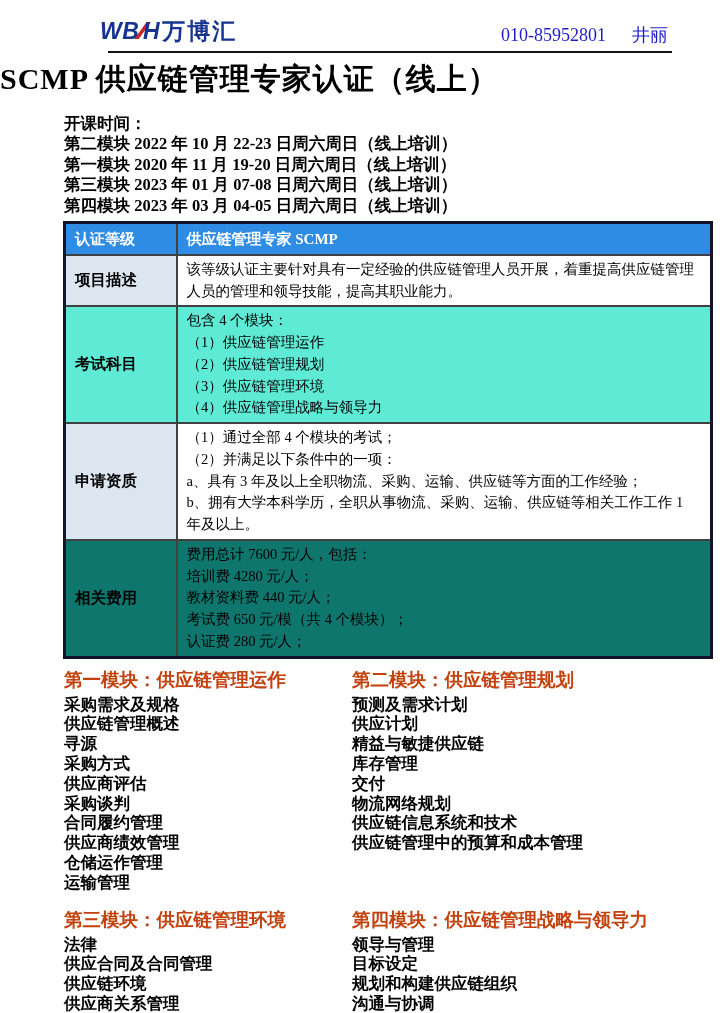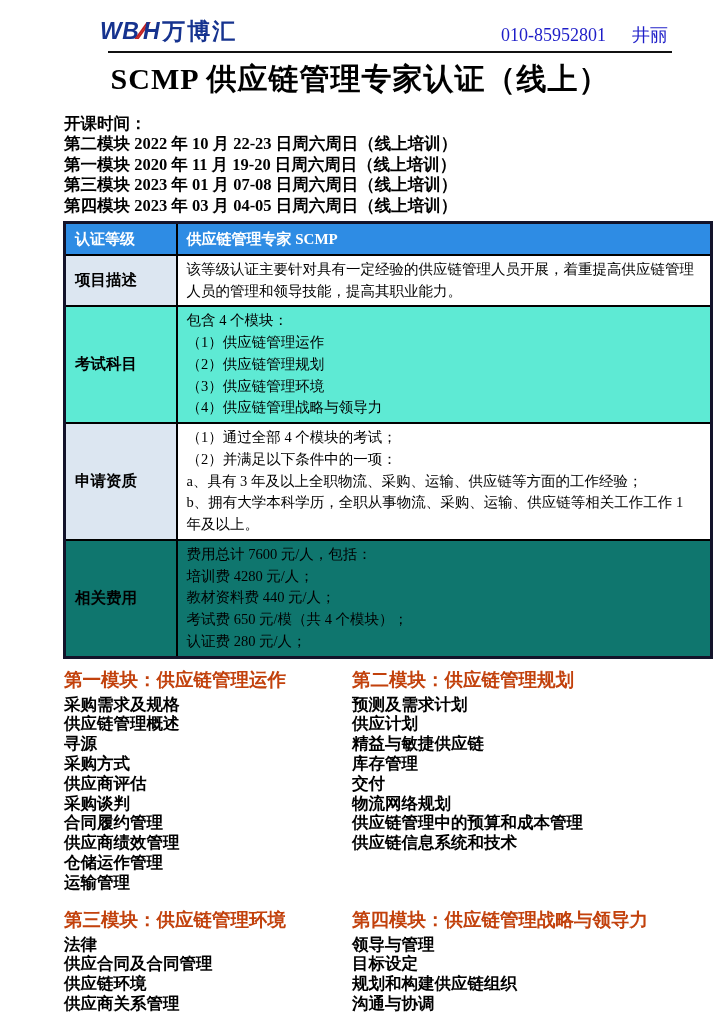--- a/index.html
+++ b/index.html
@@ -31,35 +31,35 @@
   .logo .logo-slash { color:#c02020; font-style:italic; letter-spacing:-2px; }
   .logo .brand-cn { font-style:normal; letter-spacing:2px; margin-left:2px; }
   .contact-line {
     color:#1d1dc8; font-weight:normal; font-size:18px; white-space:nowrap;
   }
   .contact-line .sp { display:inline-block; width:26px; }
   .header-rule { border-bottom:2.5px solid #111; margin:4px 48px 0 108px; }
 
   
   .title {
-    text-align:center; font-size:30px; font-weight:bold;
+    font-size:30px; font-weight:bold;
     margin:6px 0 15px; letter-spacing:1px;
   }
 
   
   .schedule { margin:2px 0 6px 64px; font-weight:bold; font-size:16.5px; }
   .schedule .list-line { line-height:1.12; margin:2px 0; }
 
   
   .cert-table {
     border-collapse:collapse; table-layout:fixed;
     margin:2px 0 0 63px; width:650px;
     font-size:14.5px; border:3px solid #13132a;
   }
-  .cert-table td { border:2px solid #000000; padding:3px 9px; vertical-align:middle; }
+  .cert-table td { border:2px solid #404040; padding:3px 9px; vertical-align:middle; }
   .label-cell { width:112px; font-weight:bold; font-size:15.5px; }
   .row-header td { background:#2e8ce4; color:#ffffff; font-weight:bold; font-size:15px; height:32px; }
   .row-desc  .label-cell   { background:#dce6f1; }
   .row-desc  .content-cell { background:#ffffff; }
   .row-exam  td { background:#5eead4; }
   .row-qual  .label-cell   { background:#dce6f1; }
   .row-qual  .content-cell { background:#ffffff; }
   .row-fee   td { background:#0f766e; }
   .content-cell .list-line { line-height:1.5; }
 
@@ -167,22 +167,22 @@
     </div>
     <div class="module">
       <div class="module-title">第二模块：供应链管理规划</div>
       <div>
           <div class="list-line">预测及需求计划</div>
           <div class="list-line">供应计划</div>
           <div class="list-line">精益与敏捷供应链</div>
           <div class="list-line">库存管理</div>
           <div class="list-line">交付</div>
           <div class="list-line">物流网络规划</div>
+          <div class="list-line">供应链信息系统和技术</div>
           <div class="list-line">供应链管理中的预算和成本管理</div>
-          <div class="list-line">供应链信息系统和技术</div>
         </div>
     </div>
     <div class="module">
       <div class="module-title">第三模块：供应链管理环境</div>
       <div>
           <div class="list-line">法律</div>
           <div class="list-line">供应合同及合同管理</div>
           <div class="list-line">供应链环境</div>
           <div class="list-line">供应商关系管理</div>
           <div class="list-line">财务管理</div>

